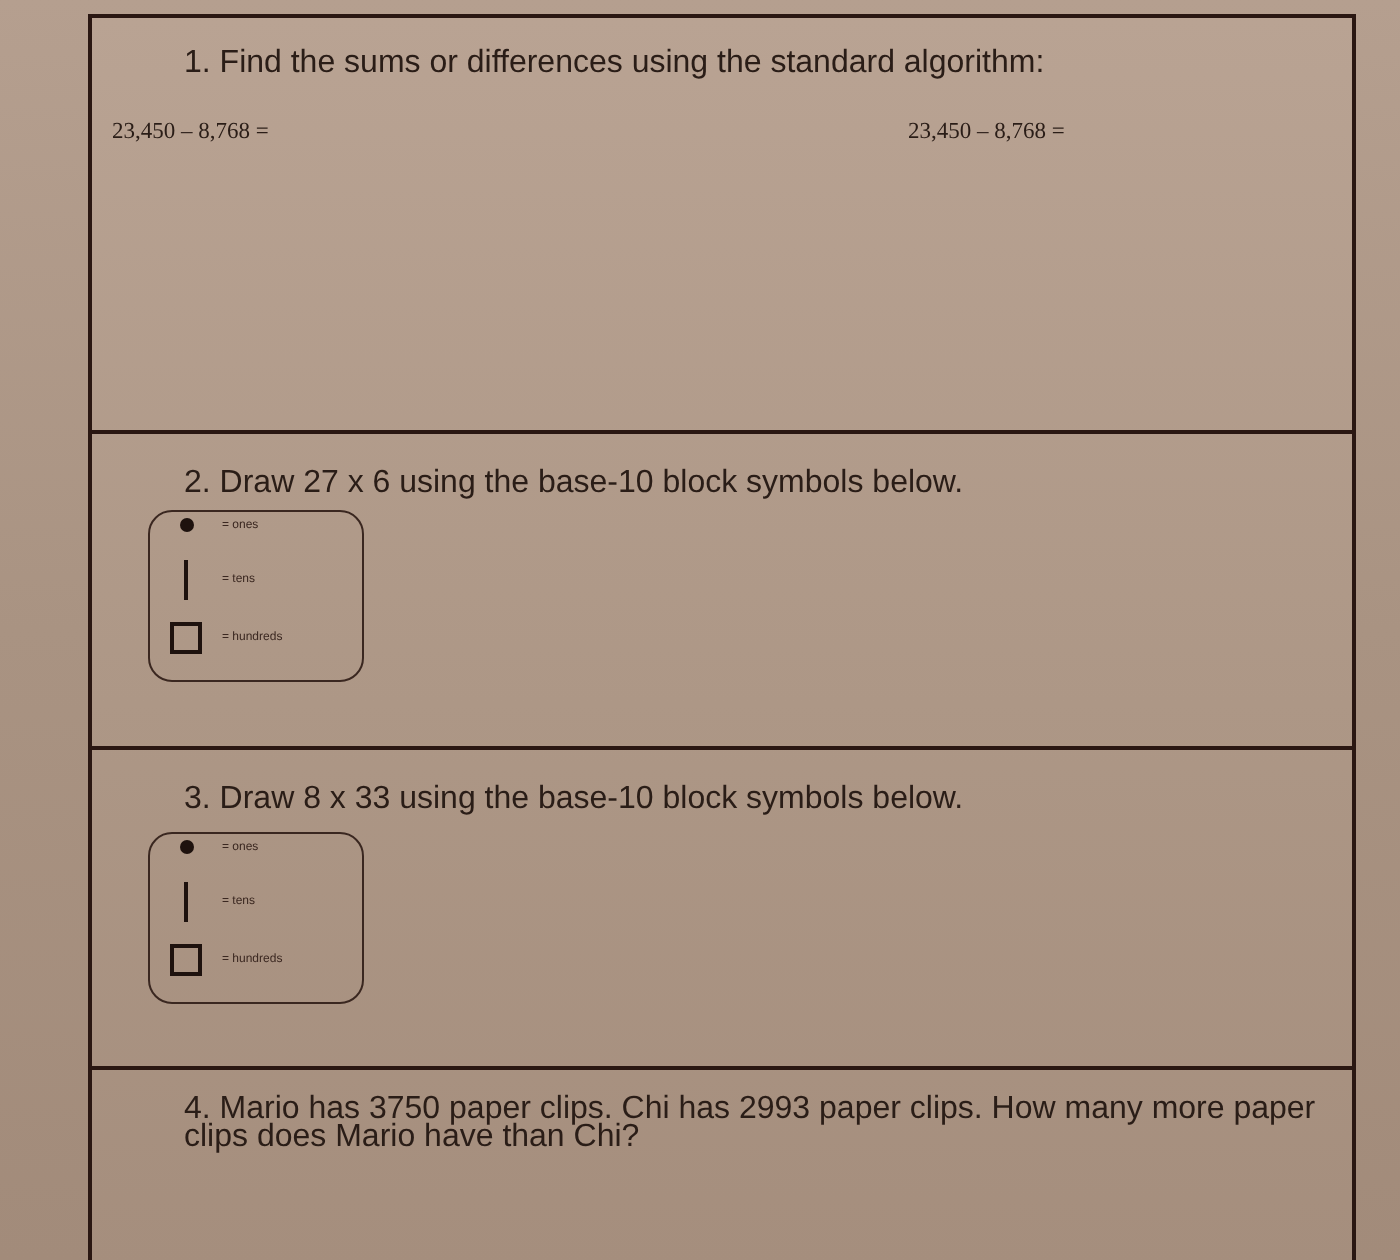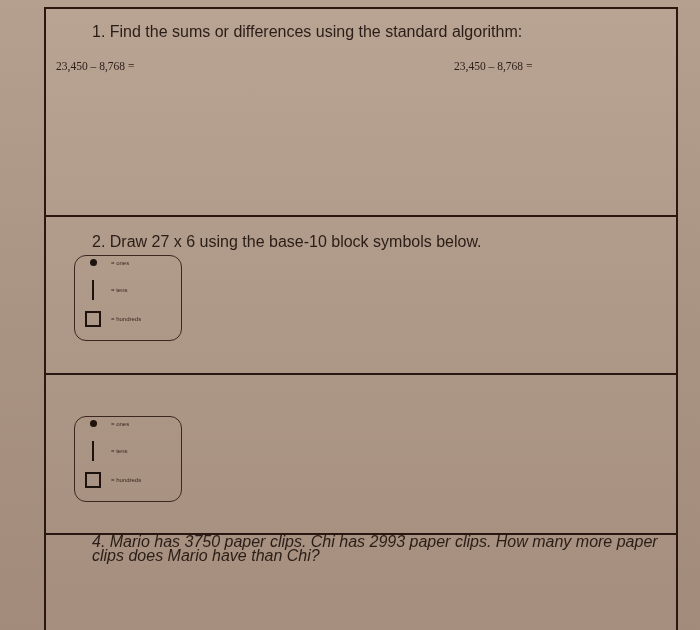--- a/index.html
+++ b/index.html
@@ -15,21 +15,21 @@
     border:2px solid #2a1712; border-bottom:none;
     background: linear-gradient(180deg,#b9a393 0%,#ad9786 55%,#a58e7d 100%);
   }
   .section { position:absolute; left:0; right:0; border-bottom:2px solid #2a1712; }
   .s1 { top:0; height:206px; }
   .s2 { top:208px; height:156px; }
   .s3 { top:366px; height:158px; }
   .s4 { top:526px; height:100px; border-bottom:none; }
   .prompt { position:absolute; left:10px; top:14px; font-size:16px; color:#2a1d17;margin-left:36px; }
   .s2 .prompt, .s3 .prompt { top:16px; }
-  .s4 .prompt { top:0; width:600px; line-height:14px;font-style:italic; }
+  .s4 .prompt { top:13px; width:600px; line-height:14px; }
   .expr { position:absolute; top:51px; font-size:11.5px; color:#2a1d17;font-family:Liberation Serif, serif; }
   .expr.a { left:10px; }
   .expr.b { left:408px; }
   .legend {
     position:absolute; left:28px; width:106px; height:84px;
     border:1.5px solid #3a2720; border-radius:12px;
   }
   .s2 .legend { top:38px; }
   .s3 .legend { top:41px; }
   .lg-row { position:absolute; left:0; right:0; display:flex; align-items:center; }
@@ -69,20 +69,21 @@
       <div class="lg-row r3">
         <div class="sym">
             <div class="flat"></div>
           </div>
         <span class="lbl">= hundreds</span>
       </div>
     </div>
   </div>
 
   <div class="section s3">
+    <div class="prompt">3. Draw 8 x 33 using the base-10 block symbols below.</div>
     <div class="legend">
       <div class="lg-row r1">
         <div class="sym">
             <div class="dot"></div>
           </div>
         <span class="lbl">= ones</span>
       </div>
       <div class="lg-row r2">
         <div class="sym">
             <div class="rod"></div>

